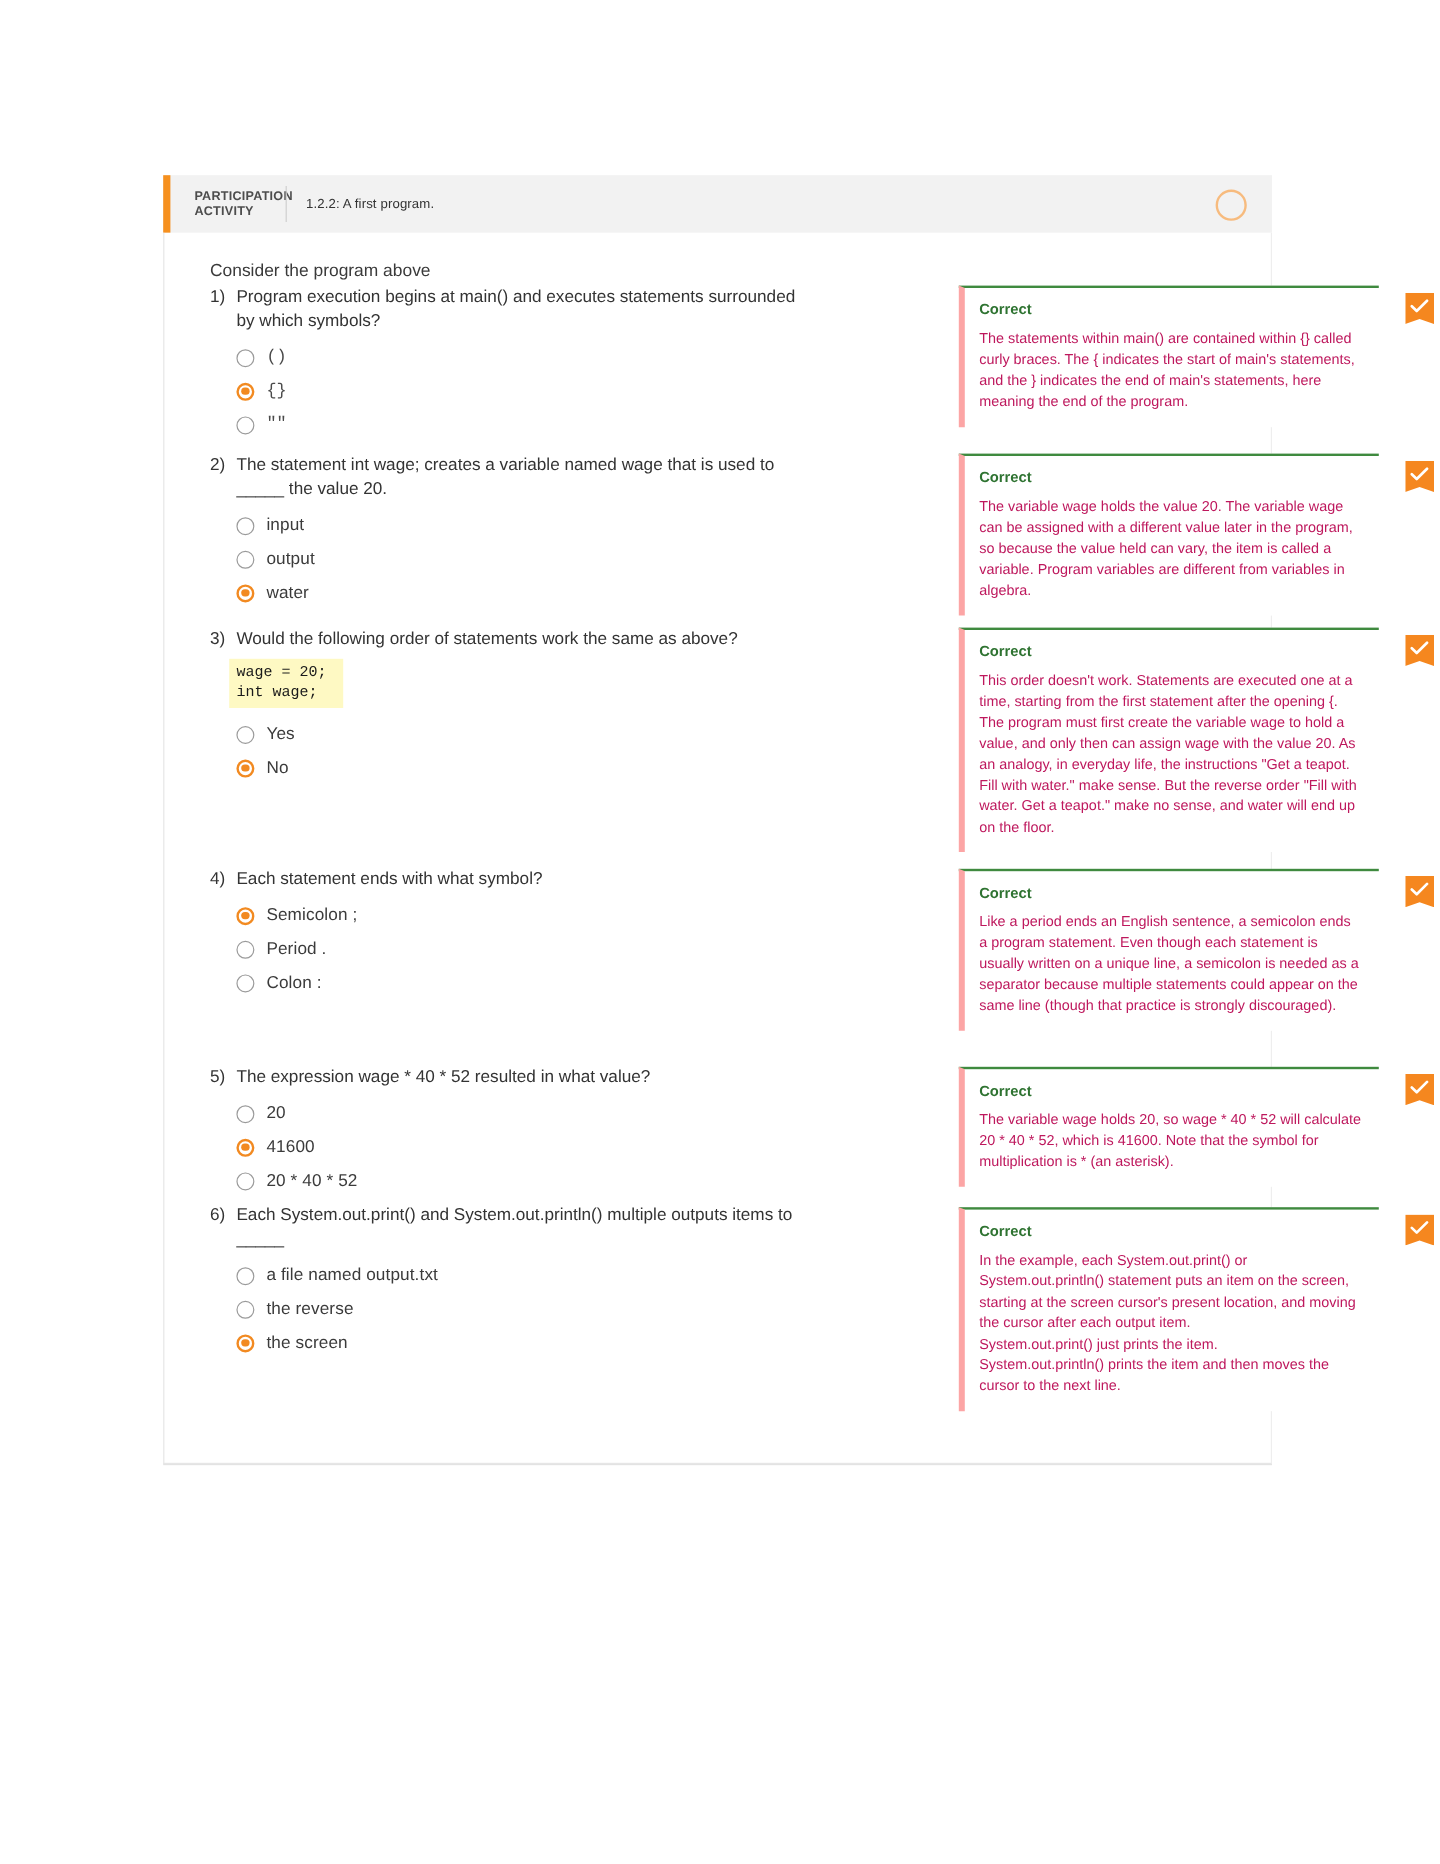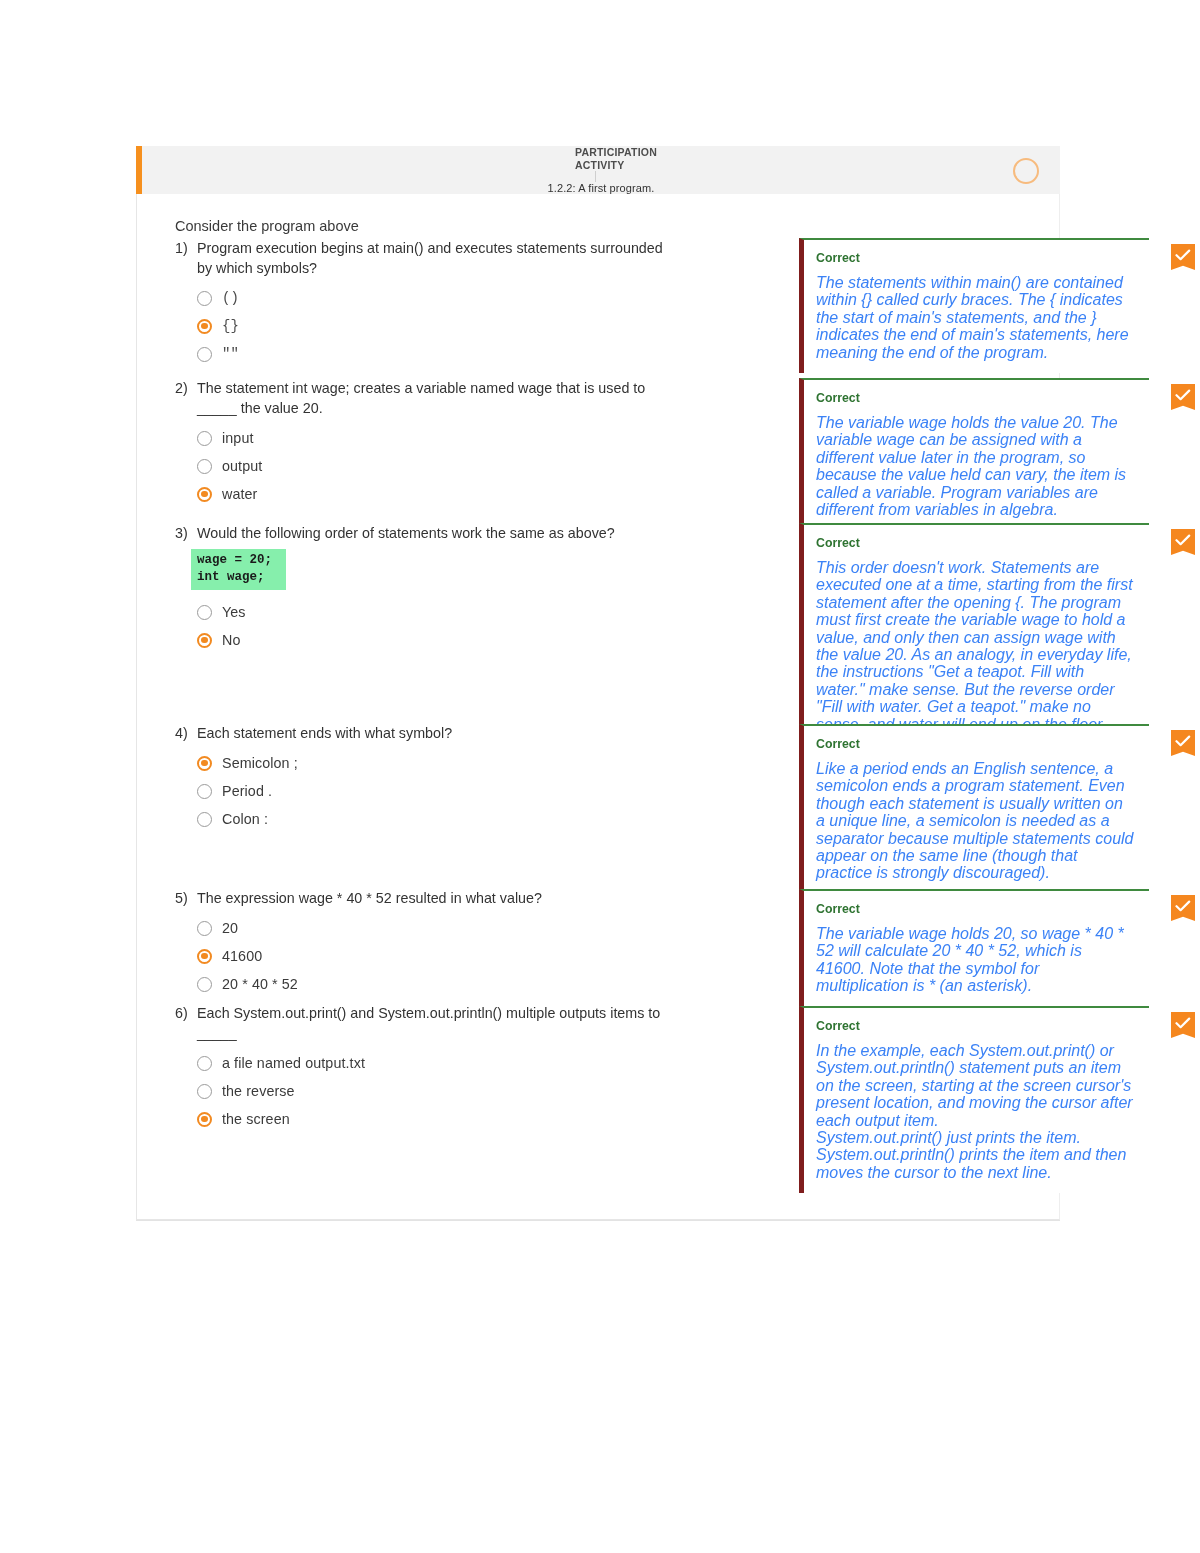--- a/index.html
+++ b/index.html
@@ -34,21 +34,20 @@
   }
 
   .card-header {
     position: relative;
     display: flex;
     align-items: center;
     background: #f2f2f2;
     height: 48px;
     border-left: 6px solid #f6901e;
     box-sizing: border-box;
-    flex-direction: column;
   }
 
   .pa-label {
     font-size: 10.5px;
     font-weight: bold;
     color: #4d4d4d;
     line-height: 12.5px;
     letter-spacing: 0.2px;
     padding-left: 20px;
     width: 92px;
@@ -123,24 +122,24 @@
     color: #333333;
   }
 
   .q-text {
     flex: 1 1 auto;
   }
 
   .code-block {
     margin: 6px 0 2px 16px;
     display: inline-block;
-    background: #86efac;
+    background: #fef9c3;
     font-family: "Liberation Mono", monospace;
     font-size: 12.5px;
-    font-weight: bold;
+    font-weight: normal;
     color: #1a1a1a;
     line-height: 17px;
     padding: 3px 14px 4px 6px;
     white-space: pre;
   }
 
   .choices {
     margin-top: 6px;
     padding-left: 22px;
   }
@@ -195,39 +194,38 @@
 
   
   .q-right {
     position: absolute;
     left: 650px;
     width: 350px;
   }
 
   .feedback {
     border-top: 2px solid #3f8a3f;
-    border-left: 5px solid #7f1d1d;
+    border-left: 5px solid #fca5a5;
     background: #ffffff;
     padding: 11px 14px 12px 12px;
     box-sizing: border-box;
   }
 
   .feedback-title {
     font-size: 12.3px;
     font-weight: bold;
     color: #2e7331;
     margin-bottom: 9px;
   }
 
   .feedback-text {
-    font-size: 16px;
-    color: #3b82f6;
+    font-size: 12px;
+    color: #be185d;
     line-height: 17.4px;
     white-space: pre-line;
-    font-style: italic;
   }
 
   .check-badge {
     position: absolute;
     left: 372px;
     top: 6px;
     width: 24px;
     height: 26px;
     background: #f5871f;
     clip-path: polygon(0 0, 100% 0, 100% 100%, 50% 84%, 0 100%);

